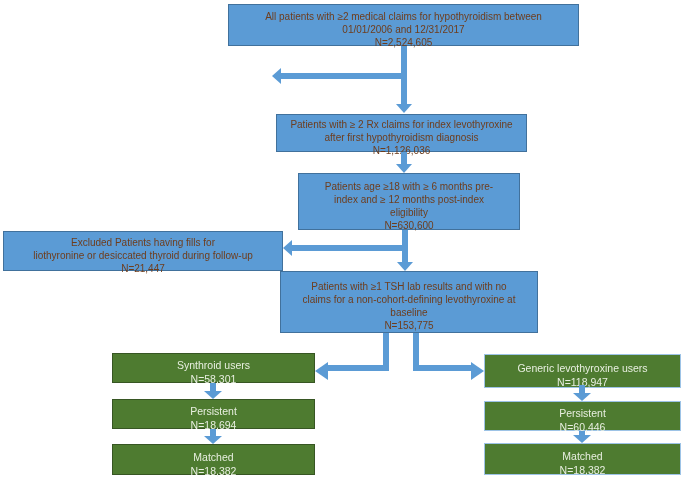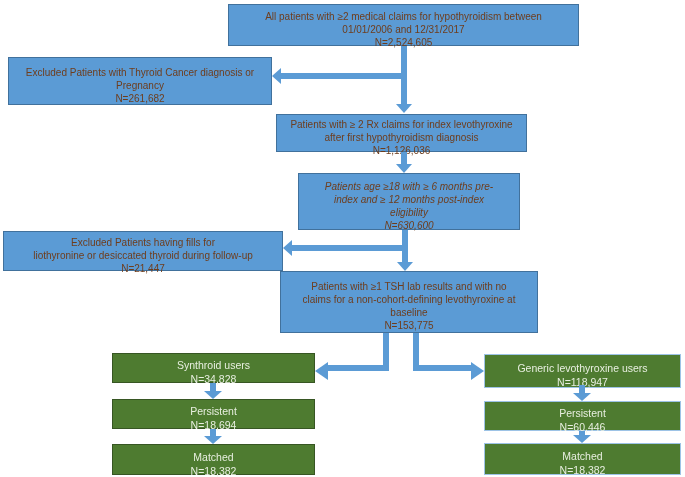--- a/index.html
+++ b/index.html
@@ -47,33 +47,28 @@
 <body>
 
 <div id="canvas">
 
   <div class="box bluebox" style="left:228px; top:4px; width:351px; height:42px;">
     <div class="box-text">All patients with ≥2 medical claims for hypothyroidism between
 01/01/2006 and 12/31/2017
 N=2,524,605</div>
   </div>
 
-  <div class="box bluebox" style="left:8px; top:57px; width:264px; height:48px;">
-    <div class="box-text">Excluded Patients with Thyroid Cancer diagnosis or
-Pregnancy
-N=261,682</div>
-  </div>
 
   <div class="box bluebox" style="left:276px; top:114px; width:251px; height:38px;">
     <div class="box-text">Patients with ≥ 2 Rx claims for index levothyroxine
 after first hypothyroidism diagnosis
 N=1,126,036</div>
   </div>
 
-  <div class="box bluebox" style="left:298px; top:173px; width:222px; height:57px;font-style:italic;">
+  <div class="box bluebox" style="left:298px; top:173px; width:222px; height:57px;">
     <div class="box-text">Patients age ≥18 with ≥ 6 months pre-
 index and ≥ 12 months post-index
 eligibility
 N=630,600</div>
   </div>
 
   <div class="box bluebox" style="left:3px; top:231px; width:280px; height:40px;">
     <div class="box-text">Excluded Patients having fills for
 liothyronine or desiccated thyroid during follow-up
 N=21,447</div>
@@ -81,21 +76,21 @@
 
   <div class="box bluebox" style="left:280px; top:271px; width:258px; height:62px;">
     <div class="box-text">Patients with ≥1 TSH lab results and with no
 claims for a non-cohort-defining levothyroxine at
 baseline
 N=153,775</div>
   </div>
 
   <div class="box greenbox dark-border" style="left:112px; top:353px; width:203px; height:30px;">
     <div class="box-text">Synthroid users
-N=34,828</div>
+N=58,301</div>
   </div>
 
   <div class="box greenbox blue-border" style="left:484px; top:354px; width:197px; height:34px;">
     <div class="box-text">Generic levothyroxine users
 N=118,947</div>
   </div>
 
   <div class="box greenbox dark-border" style="left:112px; top:399px; width:203px; height:30px;">
     <div class="box-text">Persistent
 N=18,694</div>

